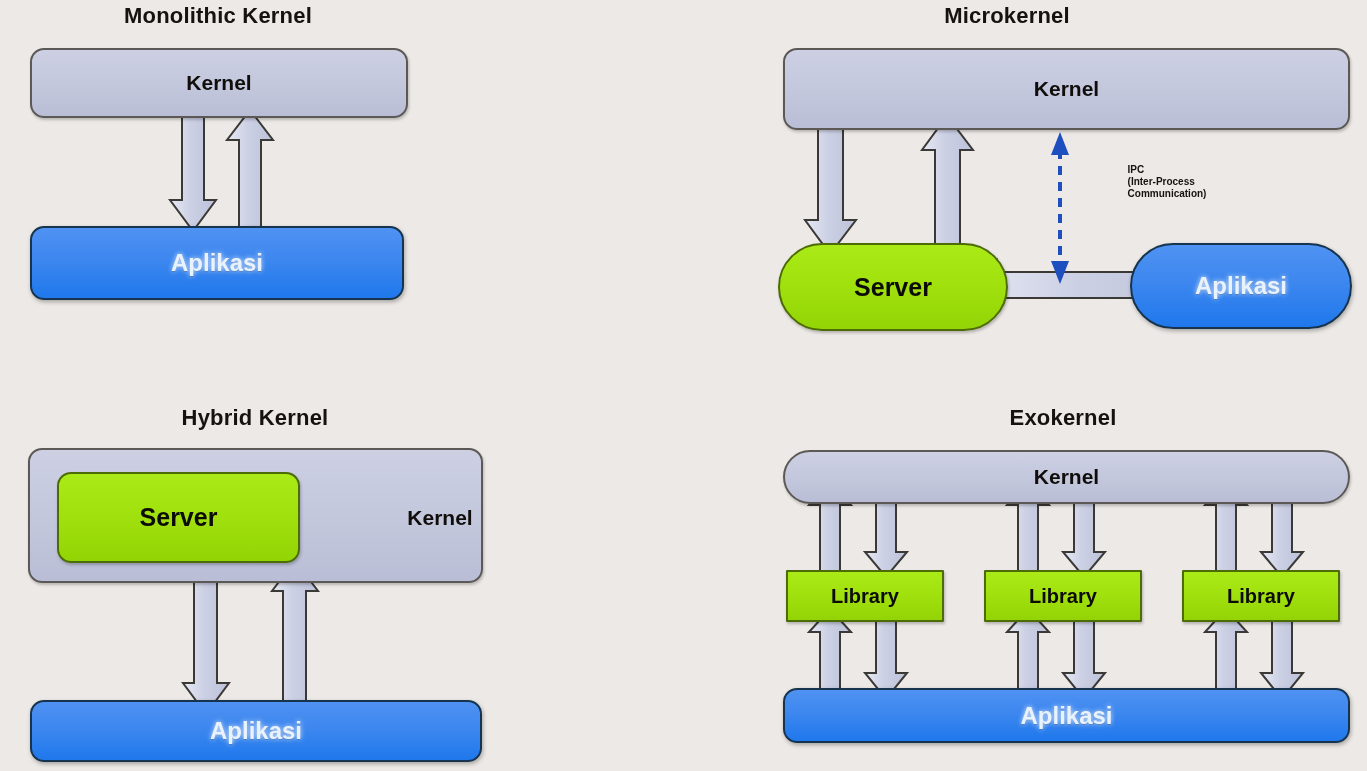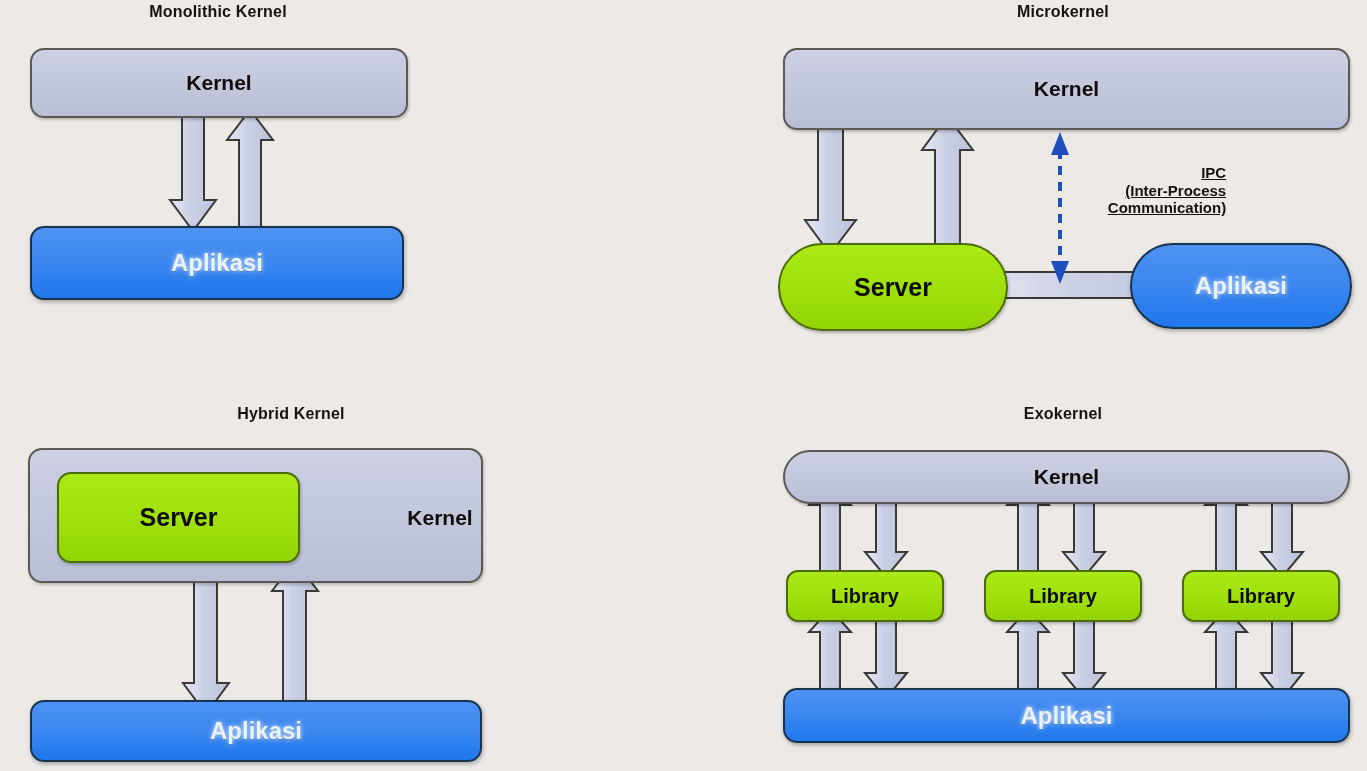--- a/index.html
+++ b/index.html
@@ -11,21 +11,21 @@
     overflow:hidden;
     position:relative;
   }
   #stage{position:relative;width:1367px;height:771px;}
 
   
   .panel-title{
     position:absolute;
     font-weight:bold;
     color:#171210;
-    font-size:16px;
+    font-size:22px;
     letter-spacing:.2px;
     text-align:center;
     white-space:nowrap;
     transform:translateX(-50%);
   }
 
   
   .box{
     position:absolute;
     box-sizing:border-box;
@@ -60,21 +60,21 @@
     border:2px solid #4d6b06;
     border-radius:14px;
     color:#0c0c04;
     font-size:25px;
     box-shadow:1px 2px 3px rgba(0,0,0,.24);
   }
   .server-box.pill{border-radius:999px;}
   .lib-box{
     background:linear-gradient(180deg,#aaea17 0%,#a0e00d 50%,#93d406 100%);
     border:2px solid #4d6b06;
-    border-radius:12px;
+    border-radius:1px;
     color:#0c0c04;
     font-size:20px;
     box-shadow:1px 2px 3px rgba(0,0,0,.24);
     text-align:center;
   }
   
   .inline-label{
     position:absolute;
     font-weight:bold;
     font-size:21px;
@@ -92,27 +92,26 @@
     fill:url(#arrGrad);
     stroke:#3b3936;
     stroke-width:2;
     stroke-linejoin:miter;
   }
   .ipc-line{stroke:#1f4fbf;stroke-width:4;stroke-dasharray:9 7;}
   .ipc-head{fill:#1f4fbf;}
   .ipc-text{
     position:absolute;
     font-weight:bold;
-    font-size:15px;
+    font-size:10px;
     color:#171210;
-    text-align:right;
+    text-align:left;
     line-height:1.18;
     white-space:nowrap;
     transform:translateX(-50%);
-    text-decoration:underline;
   }
 </style>
 </head>
 <body>
 
 <div id="stage">
 
   <svg class="arrow-layer" viewBox="0 0 1367 771" width="1367" height="771">
     <defs>
       <linearGradient id="arrGrad" x1="0" y1="0" x2="1" y2="0">
@@ -159,41 +158,41 @@
   <div class="panel-title" style="left:218px;top:3px;">Monolithic Kernel</div>
 
   <div class="box kernel-box" style="left:30px;top:48px;width:378px;height:70px;">
     <span>Kernel</span>
   </div>
 
   <div class="box app-box" style="left:30px;top:226px;width:374px;height:74px;">
     <span>Aplikasi</span>
   </div>
 
-  <div class="panel-title" style="left:1063px;top:3px;">Microkernel</div>
+  <div class="panel-title" style="left:1007px;top:3px;">Microkernel</div>
 
   <div class="box kernel-box" style="left:783px;top:48px;width:567px;height:82px;">
     <span>Kernel</span>
   </div>
 
   <div class="box server-box pill" style="left:778px;top:243px;width:230px;height:88px;">
     <span>Server</span>
   </div>
 
   <div class="box app-box pill" style="left:1130px;top:243px;width:222px;height:86px;">
     <span>Aplikasi</span>
   </div>
 
   <div class="ipc-text" style="left:1167px;top:164px;">
     <div>IPC</div>
     <div>(Inter-Process</div>
     <div>Communication)</div>
   </div>
 
-  <div class="panel-title" style="left:255px;top:405px;margin-left:36px;">Hybrid Kernel</div>
+  <div class="panel-title" style="left:255px;top:405px;">Hybrid Kernel</div>
 
   <div class="box kernel-box" style="left:28px;top:448px;width:455px;height:135px;">
     <span class="inline-label" style="left:410px;top:68px;">Kernel</span>
   </div>
 
   <div class="box server-box" style="left:57px;top:472px;width:243px;height:91px;">
     <span>Server</span>
   </div>
 
   <div class="box app-box" style="left:30px;top:700px;width:452px;height:62px;">

